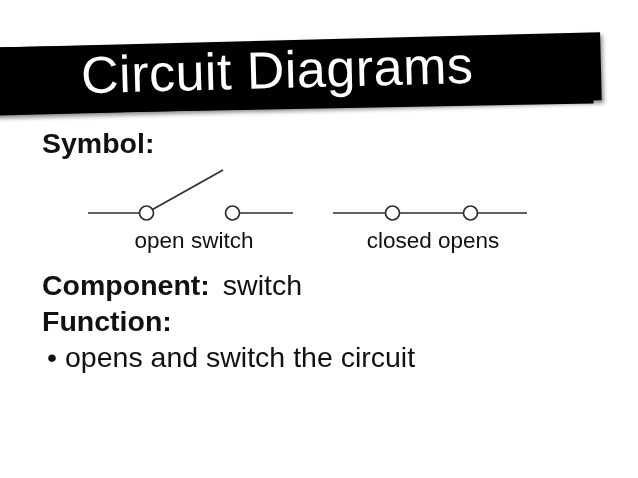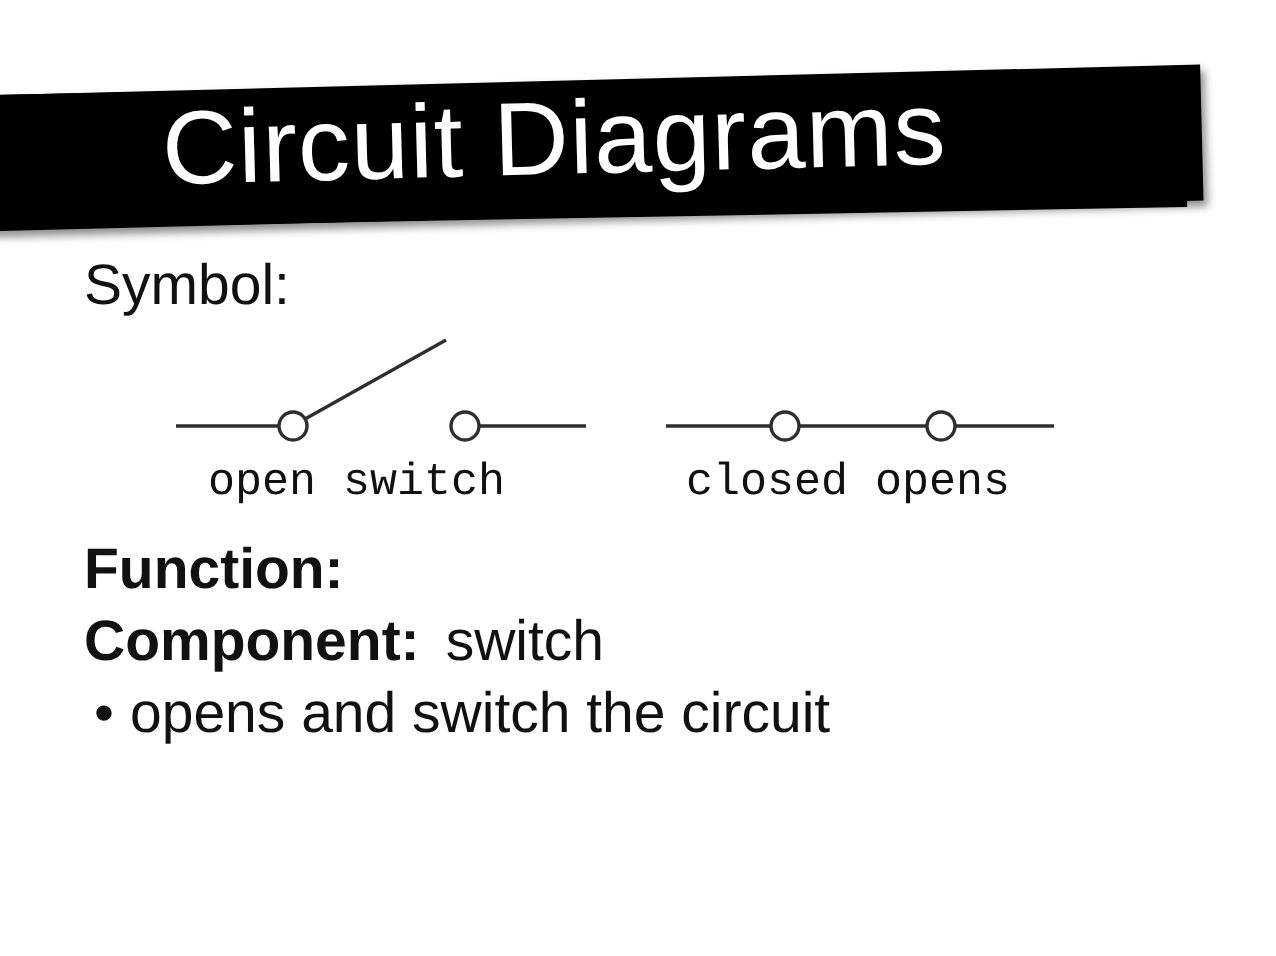--- a/index.html
+++ b/index.html
@@ -34,38 +34,37 @@
     font-size: 52px;
     line-height: 52px;
     letter-spacing: 0.5px;
     color: var(--title-text, #ffffff);
     transform: rotate(-1.5deg);
     transform-origin: center;
     white-space: nowrap;
   }
   .heading {
     position: absolute;
-    font-weight: normal;
+    font-weight: bold;
     font-size: 28.5px;
     line-height: 36px;
     white-space: nowrap;
   }
   .symbol-heading { left: 42px; top: 125px; }
   .diagram { position: absolute; left: 0; top: 160px; }
   .diagram line   { stroke: var(--diagram-stroke, #2e2e2e); stroke-width: 1.7; }
   .diagram circle { stroke: var(--diagram-stroke, #2e2e2e); stroke-width: 1.7; fill: #ffffff; }
   .caption {
     position: absolute;
     top: 228px;
     width: 180px;
-    text-align: left;
+    text-align: center;
     font-size: 22.5px;
     line-height: 26px;
     white-space: nowrap;
-    font-family: Liberation Mono, monospace;
   }
   .caption-open   { left: 104px; }
   .caption-closed { left: 343px; }
   .body-block {
     position: absolute;
     left: 42px; top: 267px;
     font-size: 28.5px;
     line-height: 36px;
     white-space: nowrap;
   }
@@ -103,18 +102,18 @@
       <line x1="399.5" y1="53" x2="463" y2="53"></line>
       <circle cx="470.5" cy="53" r="7"></circle>
       <line x1="477.5" y1="53" x2="527" y2="53"></line>
     </g>
   </svg>
 
   <div class="caption caption-open">open switch</div>
   <div class="caption caption-closed">closed opens</div>
 
   <div class="body-block">
+    <div class="line"><span class="b">Component:</span><span class="val">switch</span></div>
     <div class="line"><span class="b">Function:</span></div>
-    <div class="line"><span class="b">Component:</span><span class="val">switch</span></div>
     <div class="line"><span class="bullet">•</span><span>opens and switch the circuit</span></div>
   </div>
 
 </div>
 
 </body></html>

